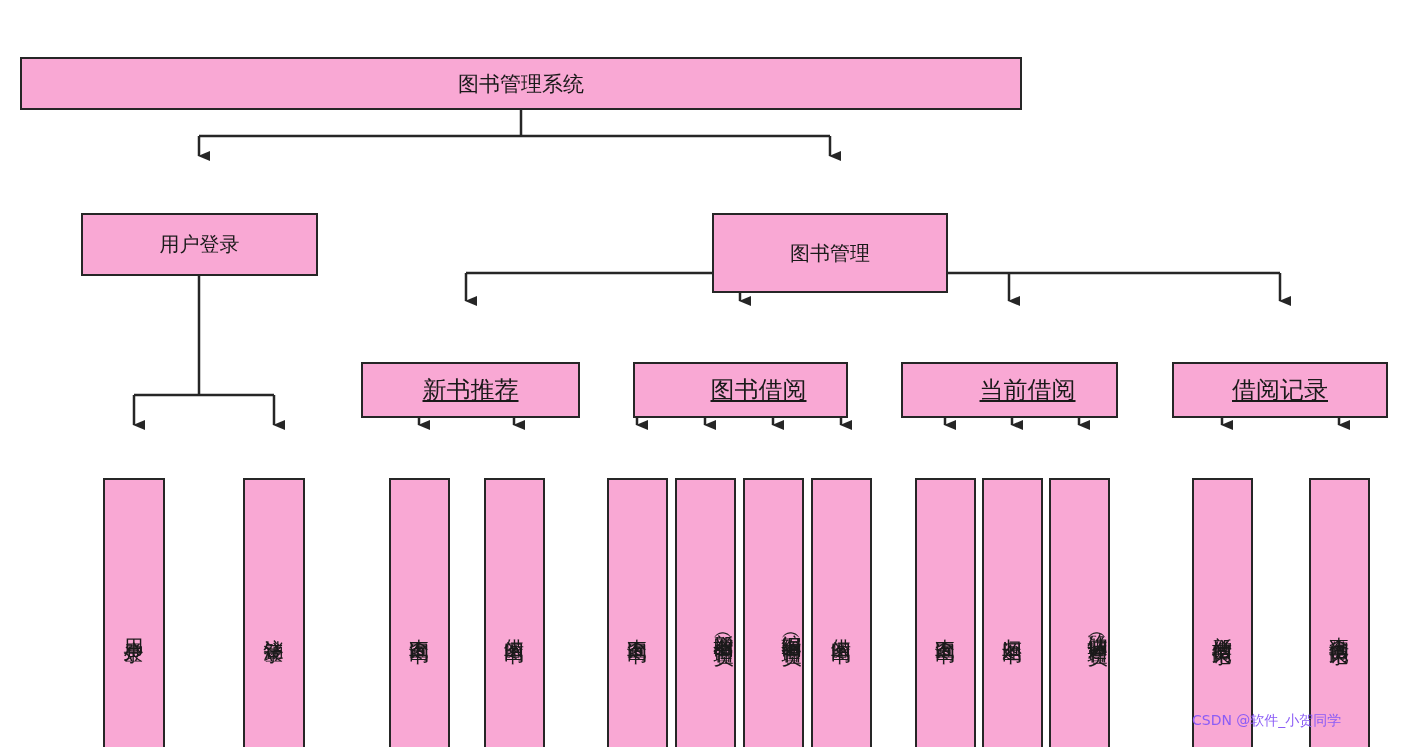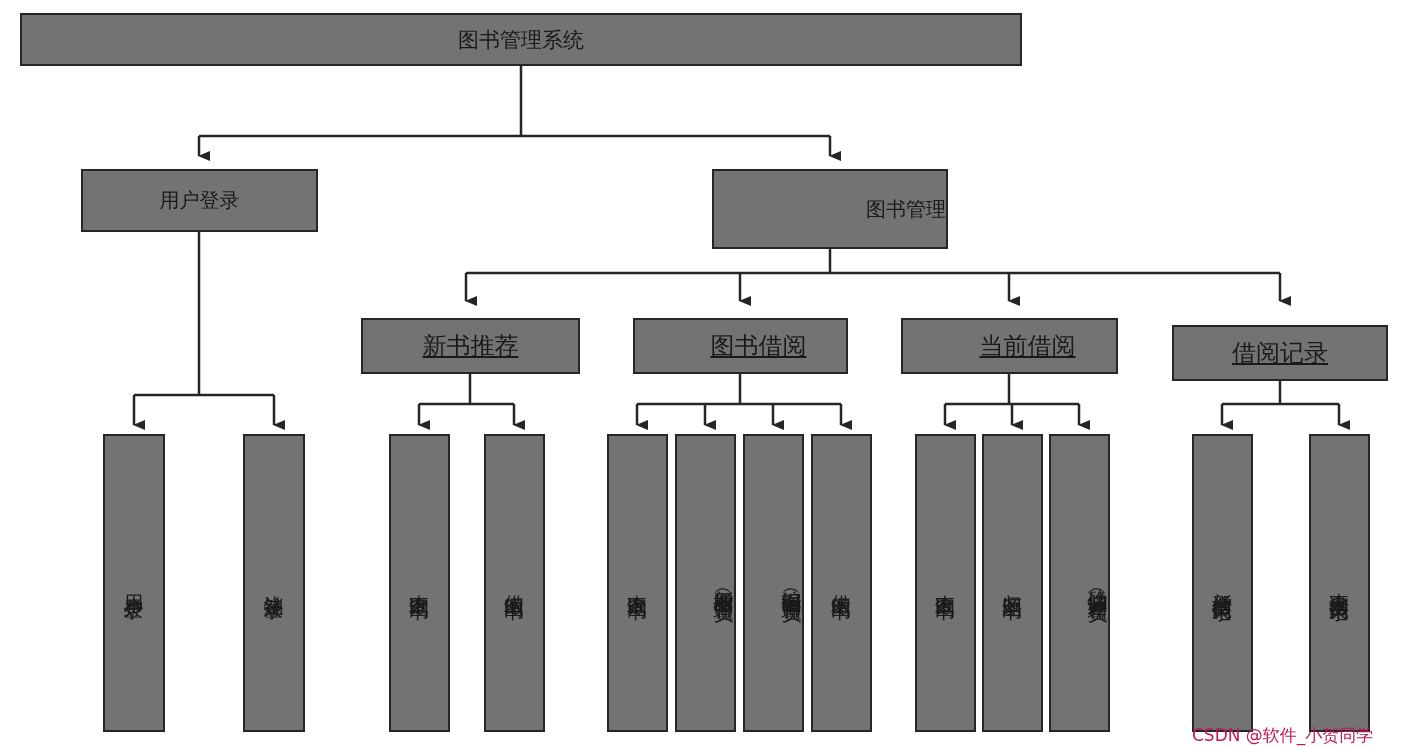--- a/index.html
+++ b/index.html
@@ -12,25 +12,26 @@
     width: 1405px;
     height: 747px;
     background: #ffffff;
     font-family: "DejaVu Sans", "Liberation Sans", sans-serif;
     overflow: hidden;
   }
   .node {
     position: absolute;
     box-sizing: border-box;
     border: 2px solid #262626;
-    background: #737373;
+    background: #f9a8d4;
     display: flex;
     align-items: center;
     justify-content: center;
     color: #1a1a1a;
+    margin-top: 44px;
   }
   .node.root      { font-size: 21px; }
   .node.level2    { font-size: 20px; }
   .node.level3    { font-size: 24px; text-decoration: underline; }
   .node.leaf {
     font-size: 20px;
     writing-mode: vertical-rl;
     text-orientation: upright;
     letter-spacing: 2px;
     line-height: 1.0;
@@ -48,25 +49,24 @@
     left: 0;
     top: 0;
     width: 1405px;
     height: 747px;
     pointer-events: none;
   }
   #watermark {
     position: absolute;
     left: 1192px;
     top: 712px;
-    font-size: 17px;
-    color: #be185d;
+    font-size: 14px;
+    color: #8b5cf6;
     white-space: nowrap;
     font-family: "DejaVu Sans", "Liberation Sans", sans-serif;
-    margin-top: 12px;
   }
 </style>
 </head>
 <body>
 
 <div id="canvas">
 
   <svg id="wires" viewBox="0 0 1405 747">
     <defs>
       <marker id="arrow" viewBox="0 0 10 12" refX="5" refY="11" markerWidth="10" markerHeight="12" orient="auto-start-reverse" markerUnits="userSpaceOnUse">
@@ -117,34 +117,34 @@
     </g>
   </svg>
 
   <div class="node root" style="left:20px;top:13px;width:1002px;height:53px;">
     <span>图书管理系统</span>
   </div>
 
   <div class="node level2" style="left:81px;top:169px;width:237px;height:63px;">
     <span>用户登录</span>
   </div>
-  <div class="node level2" style="left:712px;top:169px;width:236px;height:80px;justify-content:flex-end;">
+  <div class="node level2" style="left:712px;top:169px;width:236px;height:80px;">
     <span>图书管理</span>
   </div>
 
   <div class="node level3" style="left:361px;top:318px;width:219px;height:56px;">
     <span>新书推荐</span>
   </div>
   <div class="node level3" style="left:633px;top:318px;width:215px;height:56px;padding-left:36px;">
     <span>图书借阅</span>
   </div>
   <div class="node level3" style="left:901px;top:318px;width:217px;height:56px;padding-left:36px;">
     <span>当前借阅</span>
   </div>
-  <div class="node level3" style="left:1172px;top:325px;width:216px;height:56px;">
+  <div class="node level3" style="left:1172px;top:318px;width:216px;height:56px;">
     <span>借阅记录</span>
   </div>
 
   <div class="node leaf" style="left:103px;top:434px;width:62px;height:298px;">
     <span class="leaf-text">用户登录</span>
   </div>
   <div class="node leaf" style="left:243px;top:434px;width:62px;height:298px;">
     <span class="leaf-text">注销登录</span>
   </div>
 

